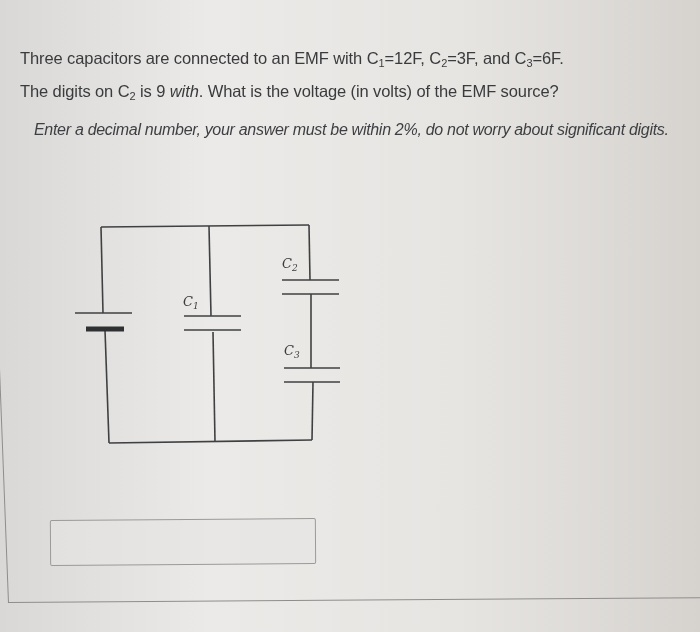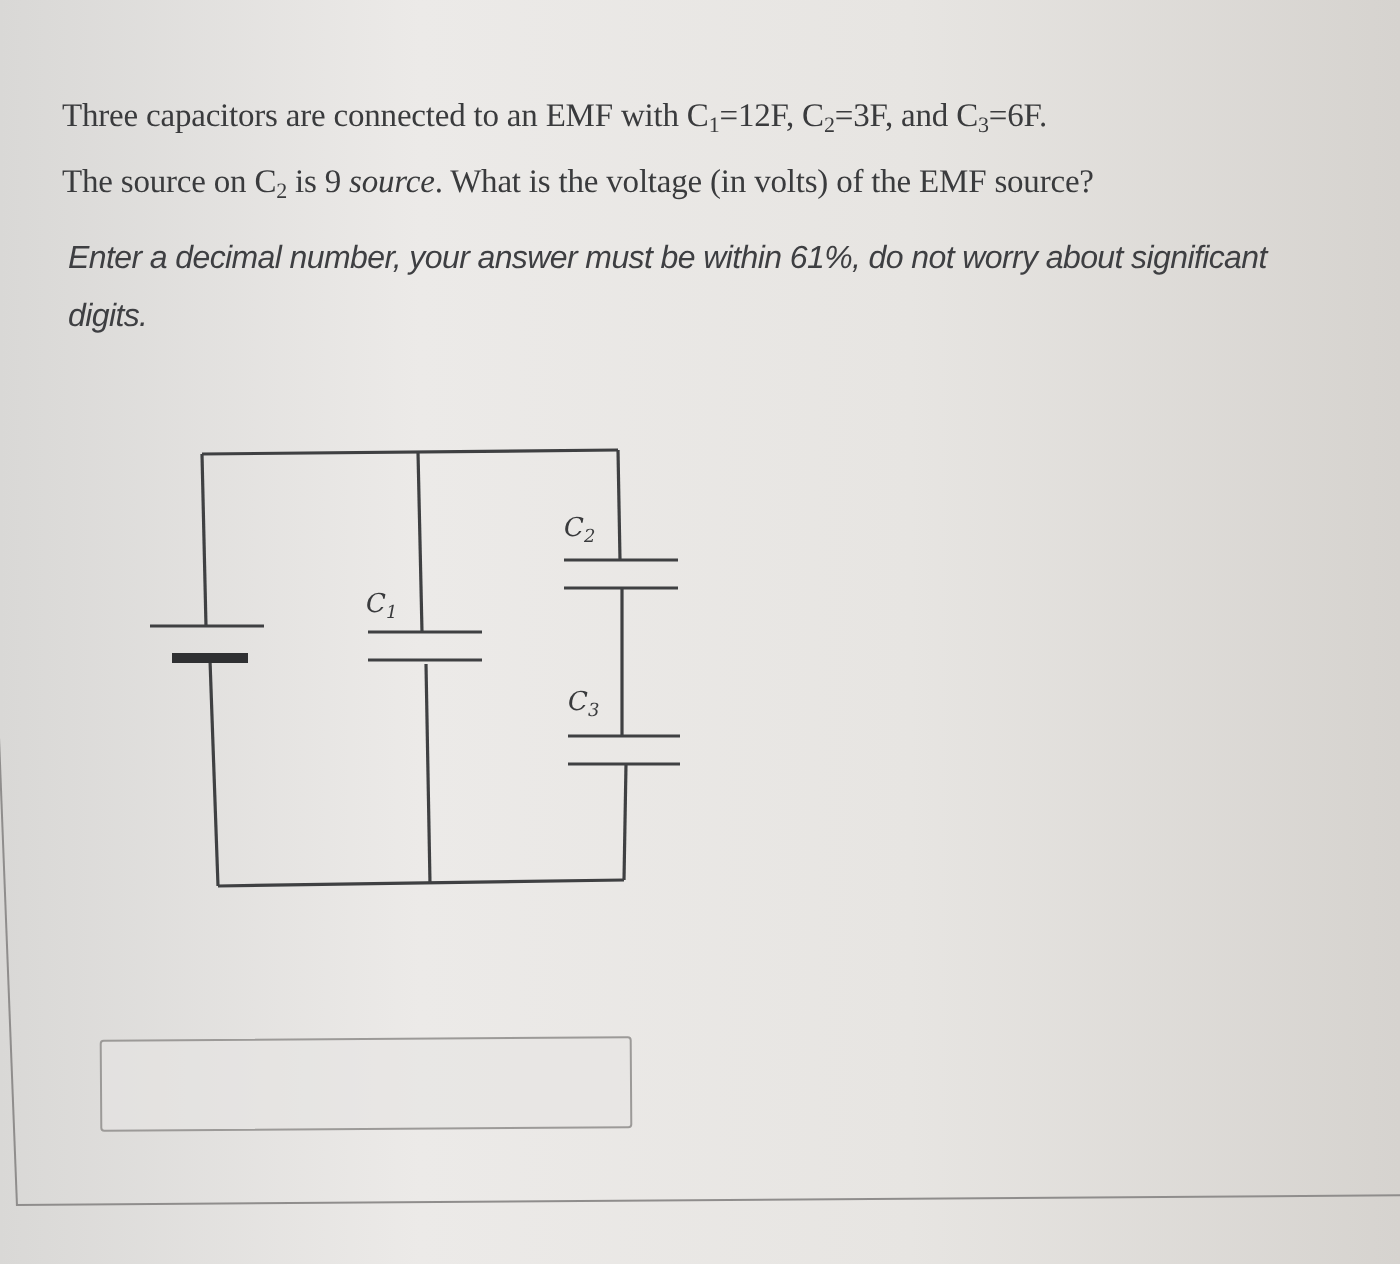--- a/index.html
+++ b/index.html
@@ -14,24 +14,23 @@
     }
     .frame {
       position: absolute;
       left: 8px; top: -10px; width: 720px; height: 612px;
       border-left: 1px solid #8f8d8c;
       border-bottom: 1px solid #8f8d8c;
       transform: skewX(1.8deg) rotate(-0.4deg);
       transform-origin: left bottom;
     }
     .q-text {
-      position: absolute; left: 31px; top: 44px; width: 660px;
+      position: absolute; left: 20px; top: 44px; width: 660px;
       font-size: 16.5px; line-height: 28px; color: #3a3b3d;
       letter-spacing: -0.1px;
-      font-family: Liberation Serif, serif;
     }
     .q-text sub { font-size: 11px; vertical-align: -3px; }
     .q-text i { font-style: italic; }
     .instr {
       position: absolute; left: 34px; top: 115px; width: 640px;
       font-size: 16px; line-height: 29px; color: #3e3f42; font-style: italic;
       letter-spacing: -0.3px;
     }
     .diagram { position: absolute; left: 60px; top: 210px; width: 300px; height: 240px; }
     .label-c {
@@ -45,24 +44,24 @@
     }
   </style>
 </head>
 <body>
 
 <div class="panel">
   <div class="frame"></div>
 
   <div class="q-text">
     <span><span>Three capacitors are connected to an EMF with C</span><sub>1</sub><span>=12F, C</span><sub>2</sub><span>=3F, and C</span><sub>3</sub><span>=6F.</span></span><br>
-    <span><span>The source on C</span><sub>2</sub><span> is 9 </span><i>source</i><span>. What is the voltage (in volts) of the EMF source?</span></span>
+    <span><span>The digits on C</span><sub>2</sub><span> is 9 </span><i>with</i><span>. What is the voltage (in volts) of the EMF source?</span></span>
   </div>
 
-  <div class="instr">Enter a decimal number, your answer must be within 61%,  do not worry about significant digits.</div>
+  <div class="instr">Enter a decimal number, your answer must be within 2%,  do not worry about significant digits.</div>
 
   <svg class="diagram" viewBox="0 0 300 240" width="300" height="240">
     <g stroke="#3f4042" stroke-width="1.6" fill="none">
 
       <path d="M41 17 L249 15"></path>
 
       <path d="M41 17 L43 103"></path>
       <path d="M45 120 L49 233"></path>
 
       <path d="M49 233 L252 230"></path>

